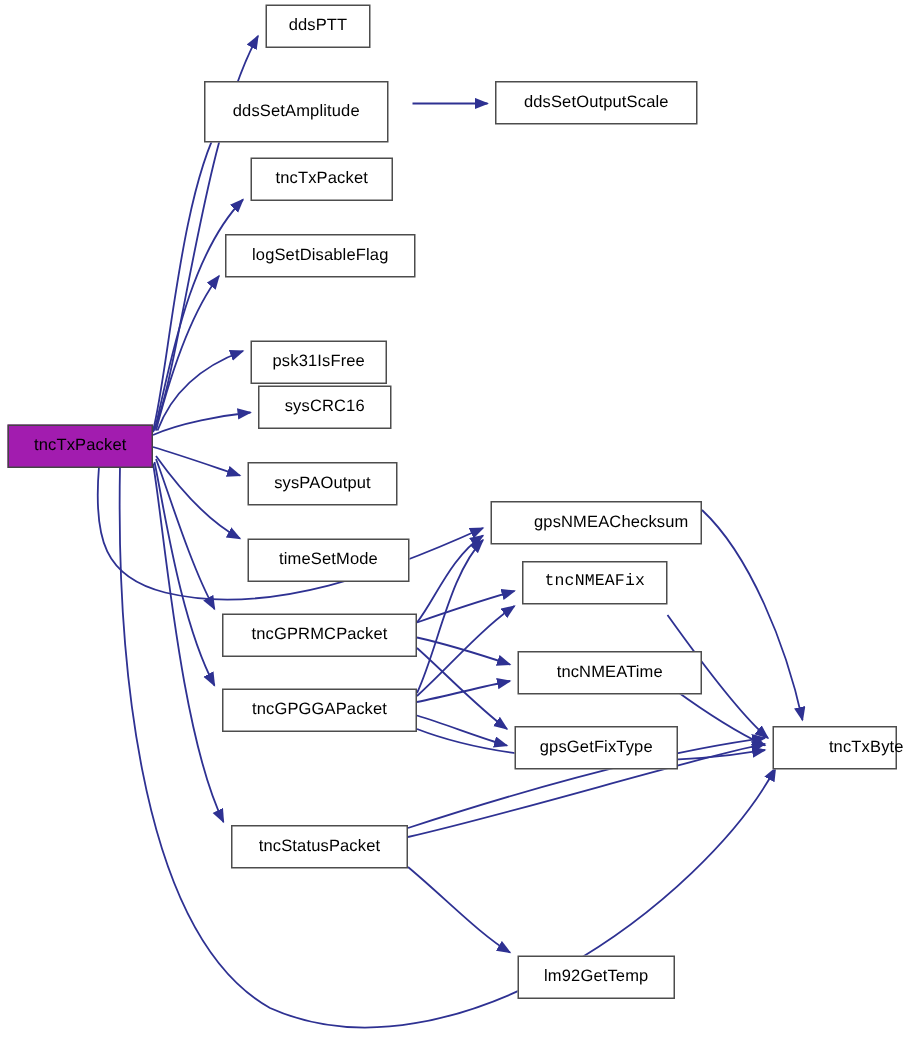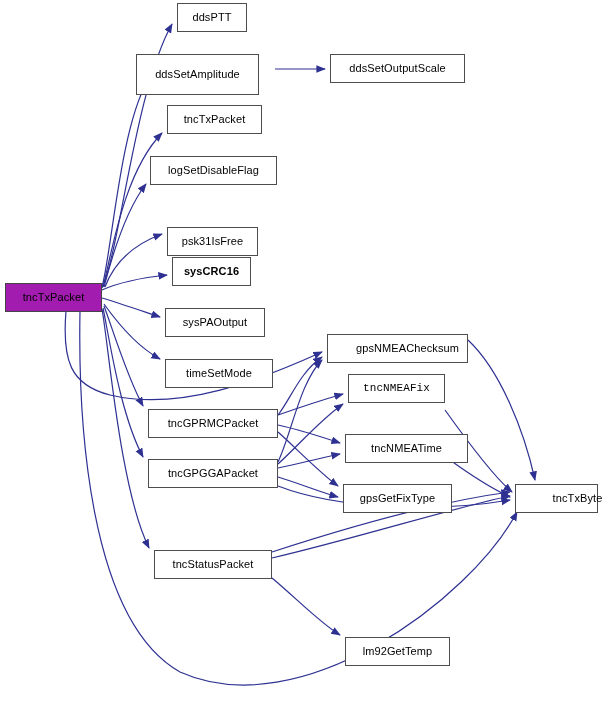--- a/index.html
+++ b/index.html
@@ -111,21 +111,21 @@
       </div>
       <div class="node" style="left: 167px; top: 105px; width: 95px; height: 29px;">
         <span class="node-label">tncTxPacket</span>
       </div>
       <div class="node" style="left: 150px; top: 156px; width: 127px; height: 29px;">
         <span class="node-label">logSetDisableFlag</span>
       </div>
       <div class="node" style="left: 167px; top: 207px; width: 91px; height: 29px; margin-top: 20px;">
         <span class="node-label">psk31IsFree</span>
       </div>
-      <div class="node" style="left: 172px; top: 257px; width: 79px; height: 29px; font-weight: bold;">
+      <div class="node" style="left: 172px; top: 257px; width: 89px; height: 29px;">
         <span class="node-label">sysCRC16</span>
       </div>
       <div class="node" style="left: 165px; top: 308px; width: 100px; height: 29px;">
         <span class="node-label">sysPAOutput</span>
       </div>
       <div class="node" style="left: 165px; top: 359px; width: 108px; height: 29px;">
         <span class="node-label">timeSetMode</span>
       </div>
       <div class="node" style="left: 148px; top: 409px; width: 130px; height: 29px;">
         <span class="node-label">tncGPRMCPacket</span>

